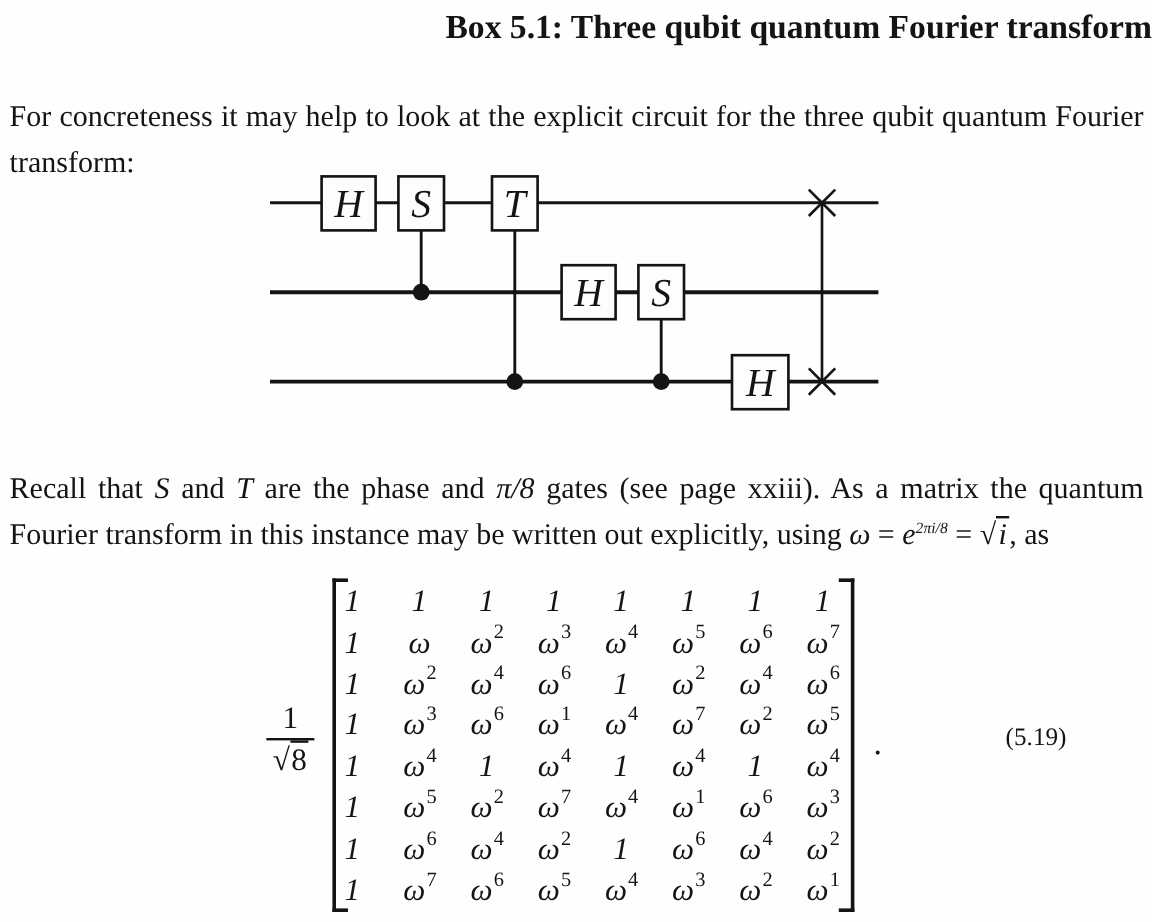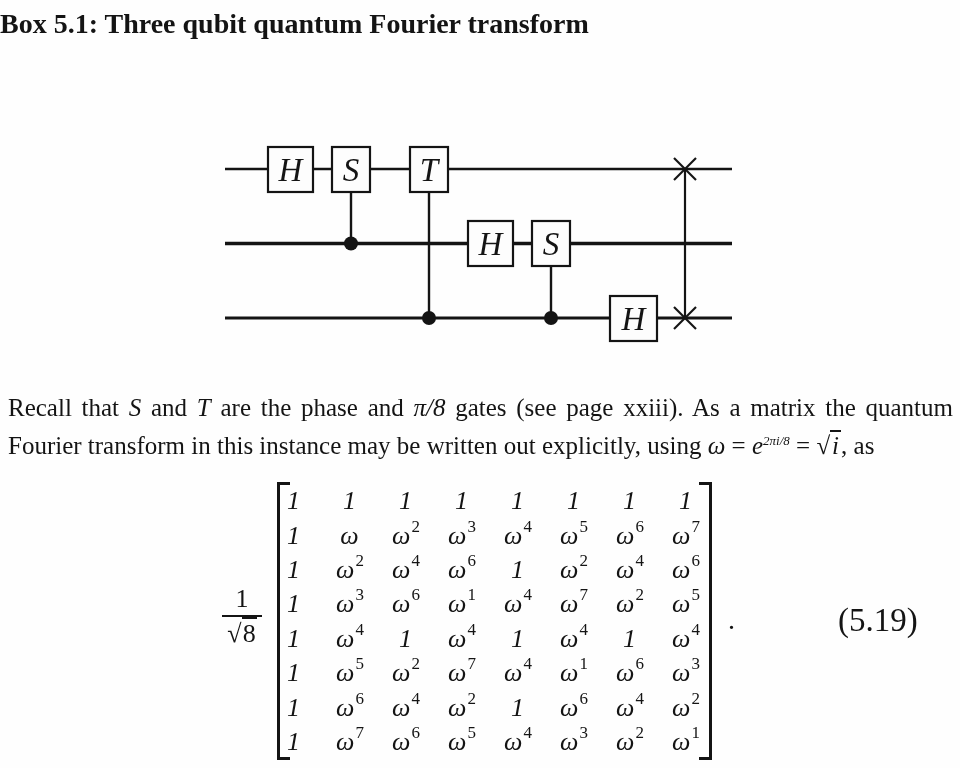--- a/index.html
+++ b/index.html
@@ -1,18 +1,18 @@
 <!DOCTYPE html>
 <html><head>
 <meta charset="utf-8">
 <style>
   html,body{margin:0;padding:0;background:#ffffff;}
   #page{position:relative;width:960px;height:768px;background:#fefefe;color:#141414;
         font-family:"Liberation Serif","DejaVu Serif",serif;overflow:hidden;}
-  .title{position:absolute;top:8px;left:0;width:960px;text-align:left;
+  .title{position:absolute;top:8px;left:0;width:960px;text-align:right;
          font-weight:bold;font-size:28px;}
   .para{position:absolute;left:8px;width:945px;text-align:justify;
         font-size:25px;line-height:38px;}
   #para1{top:54px;}
   #para2{top:364px;}
   .mi{font-style:italic;}
   .esup{font-size:13px;font-style:italic;line-height:0;position:relative;top:-9px;}
   .vinc{font-style:italic;border-top:2px solid #141414;padding:0 2px;}
   
   #circuit{position:absolute;left:0;top:0;}
@@ -27,29 +27,30 @@
   .bracket{position:absolute;top:482px;height:272px;width:10px;}
   #bracket-left{left:277px;border-left:3px solid #141414;
         border-top:3px solid #141414;border-bottom:3px solid #141414;}
   #bracket-right{left:699px;border-right:3px solid #141414;
         border-top:3px solid #141414;border-bottom:3px solid #141414;}
   .prefactor{position:absolute;left:222px;top:584px;width:40px;text-align:center;font-size:26px;}
   .prefactor .num{border-bottom:2.5px solid #141414;padding-bottom:1px;}
   .prefactor .den{padding-top:2px;}
   .prefactor .rad{border-top:2px solid #141414;padding:0 1px;}
   .eq-period{position:absolute;left:728px;top:604px;font-size:28px;}
-  .eq-label{position:absolute;left:838px;top:602px;font-size:33px;}
+  .eq-label{position:absolute;left:838px;top:602px;font-size:21px;}
 </style>
 </head>
 <body>
 
 <div id="page">
 
   <div class="title">Box 5.1: Three qubit quantum Fourier transform</div>
 
+  <p class="para" id="para1">For concreteness it may help to look at the explicit circuit for the three qubit quantum Fourier transform:</p>
 
   <svg id="circuit" width="960" height="360" viewBox="0 0 960 360">
 
     <line x1="225" y1="169" x2="732" y2="169" stroke="#141414" stroke-width="2.6"></line>
     <line x1="225" y1="243.5" x2="732" y2="243.5" stroke="#141414" stroke-width="3.4"></line>
     <line x1="225" y1="318" x2="732" y2="318" stroke="#141414" stroke-width="3.2"></line>
 
     <line x1="351" y1="190" x2="351" y2="243.5" stroke="#141414" stroke-width="2.4"></line>
     <line x1="429" y1="190" x2="429" y2="318" stroke="#141414" stroke-width="2.4"></line>
     <line x1="551" y1="264" x2="551" y2="318" stroke="#141414" stroke-width="2.4"></line>

